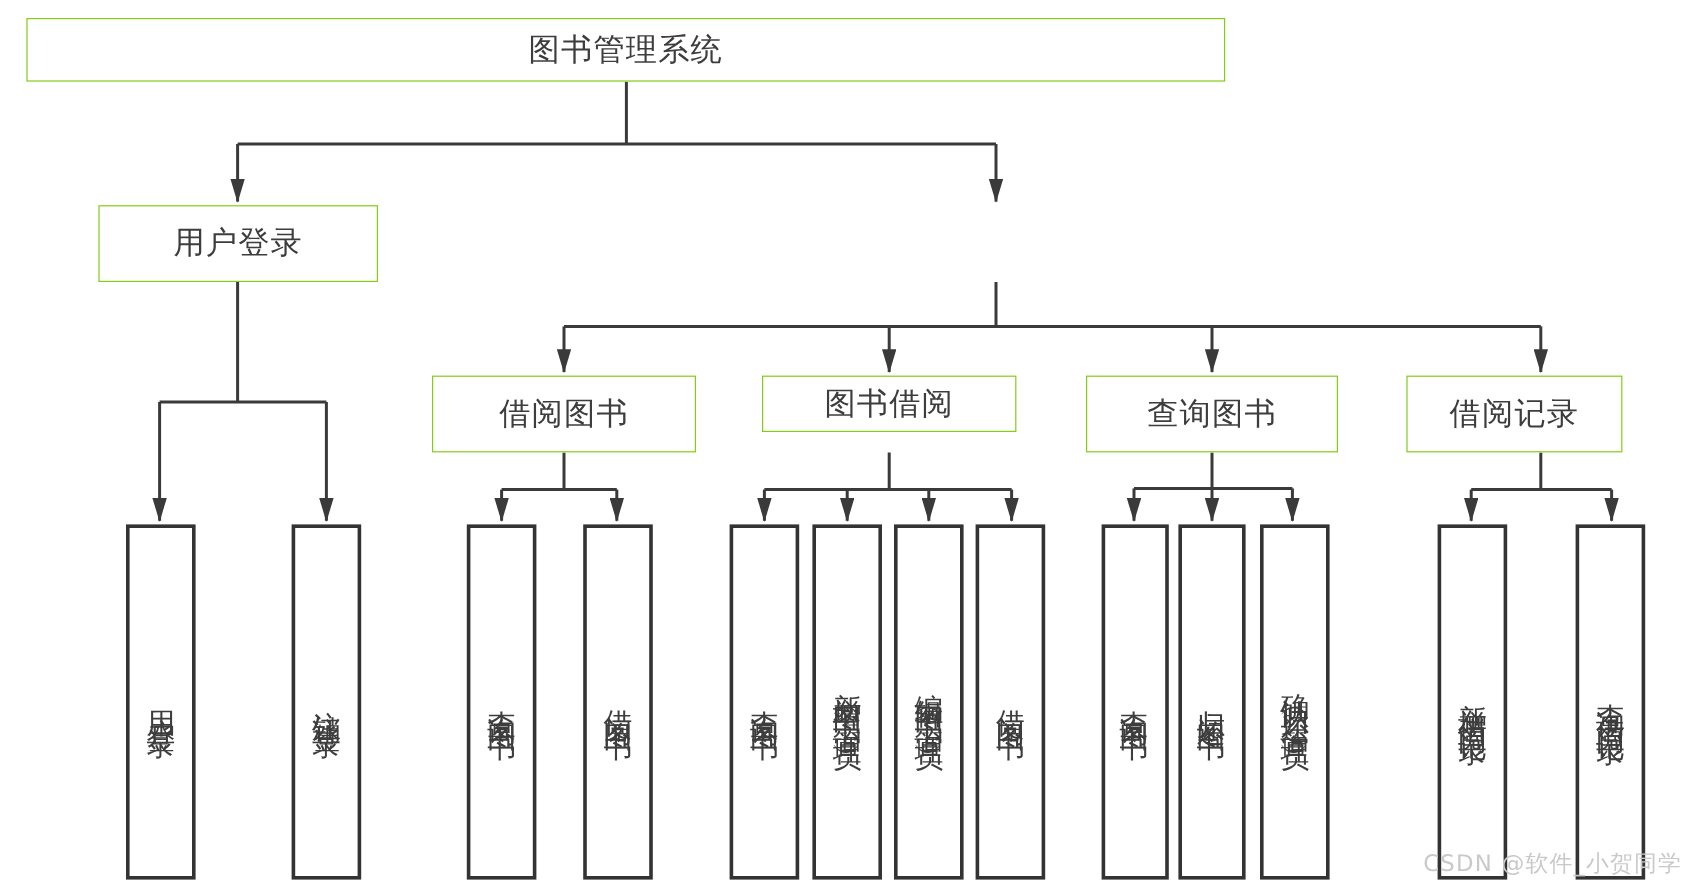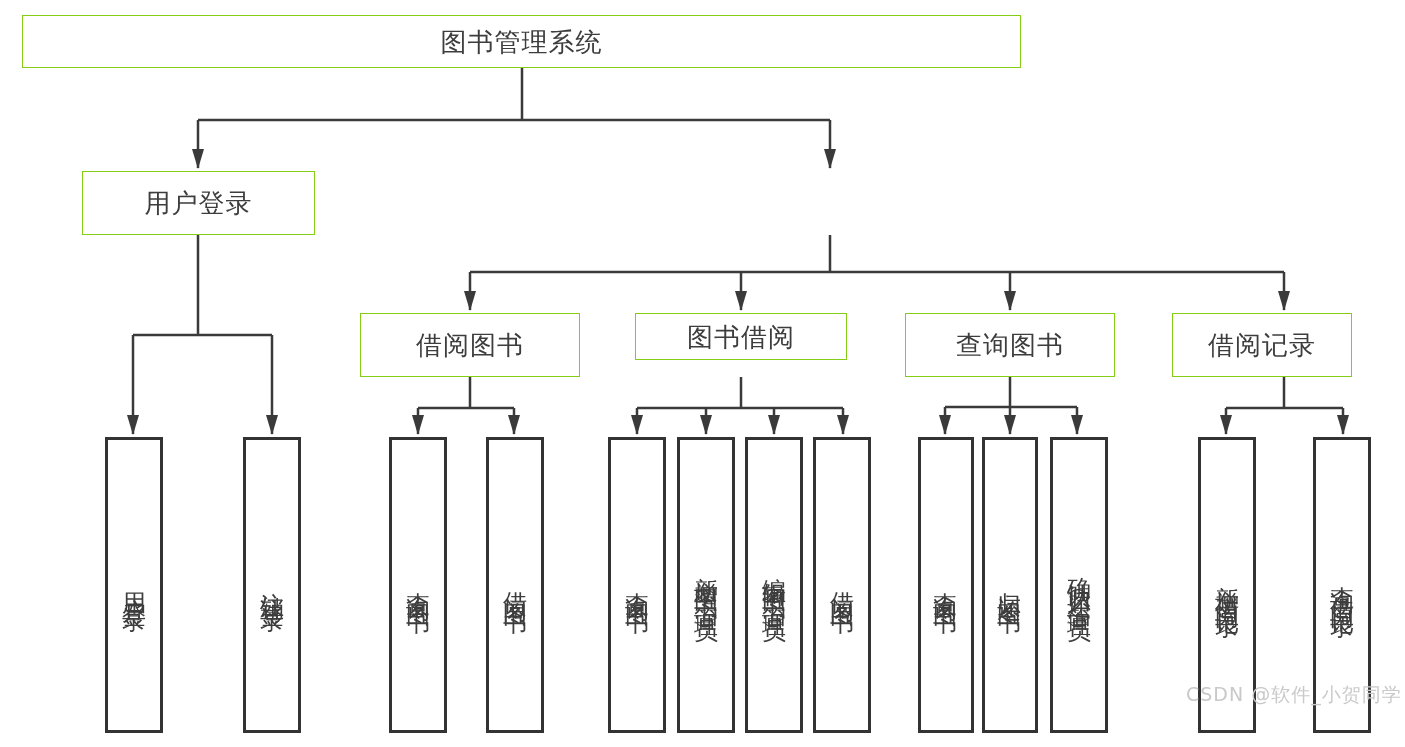--- a/index.html
+++ b/index.html
@@ -37,21 +37,21 @@
     text-align:center;
     font-size:24px;
     letter-spacing:6px;
     line-height:52px;
     color:#3d3d3d;
   }
   #connectors{position:absolute;left:0;top:0;}
   .wire{stroke:#3a3a3a;stroke-width:2.5;fill:none;}
   #watermark{
     position:absolute;
-    left:1186px;top:682px;
+    left:1186px;top:707px;
     font-size:19px;
     color:#c9c9c9;
     white-space:nowrap;
     letter-spacing:1px;
   }
 </style>
 </head>
 <body>
 
 <div id="canvas">

